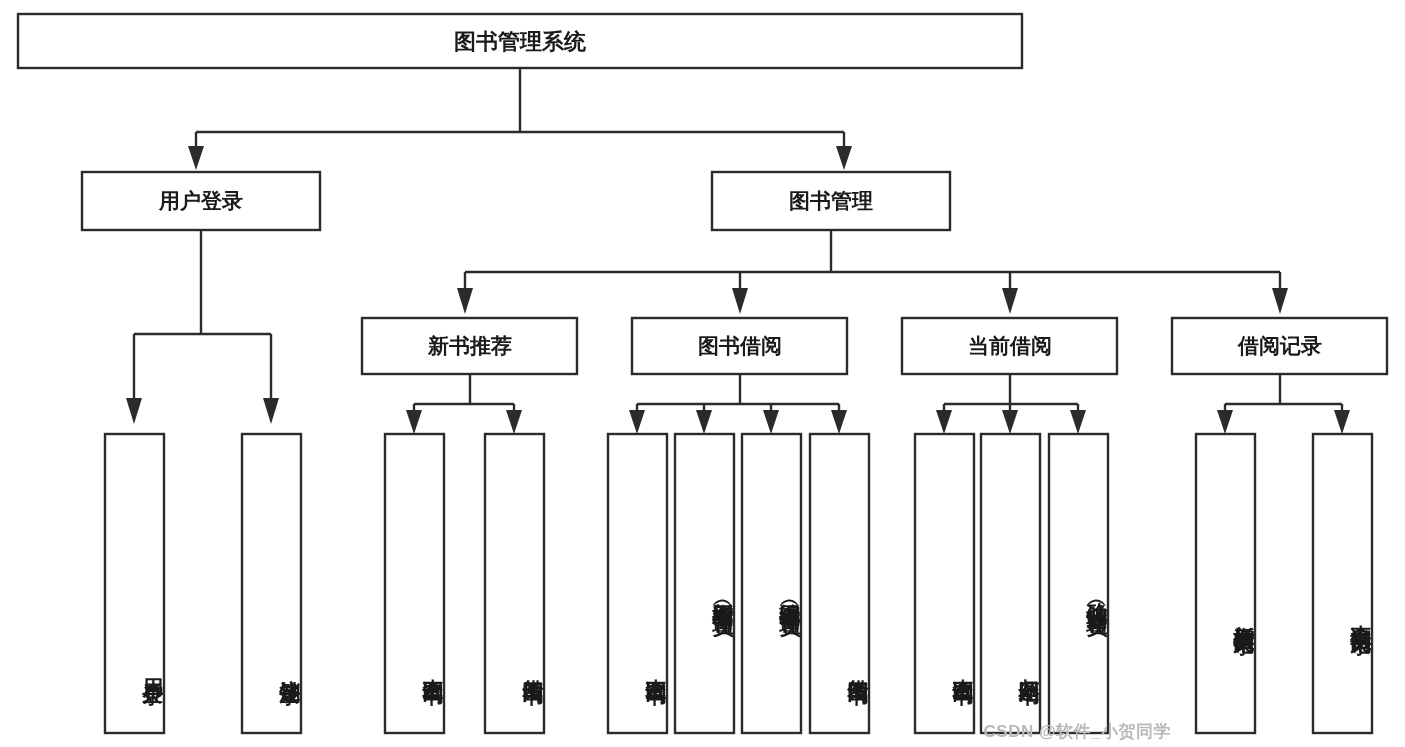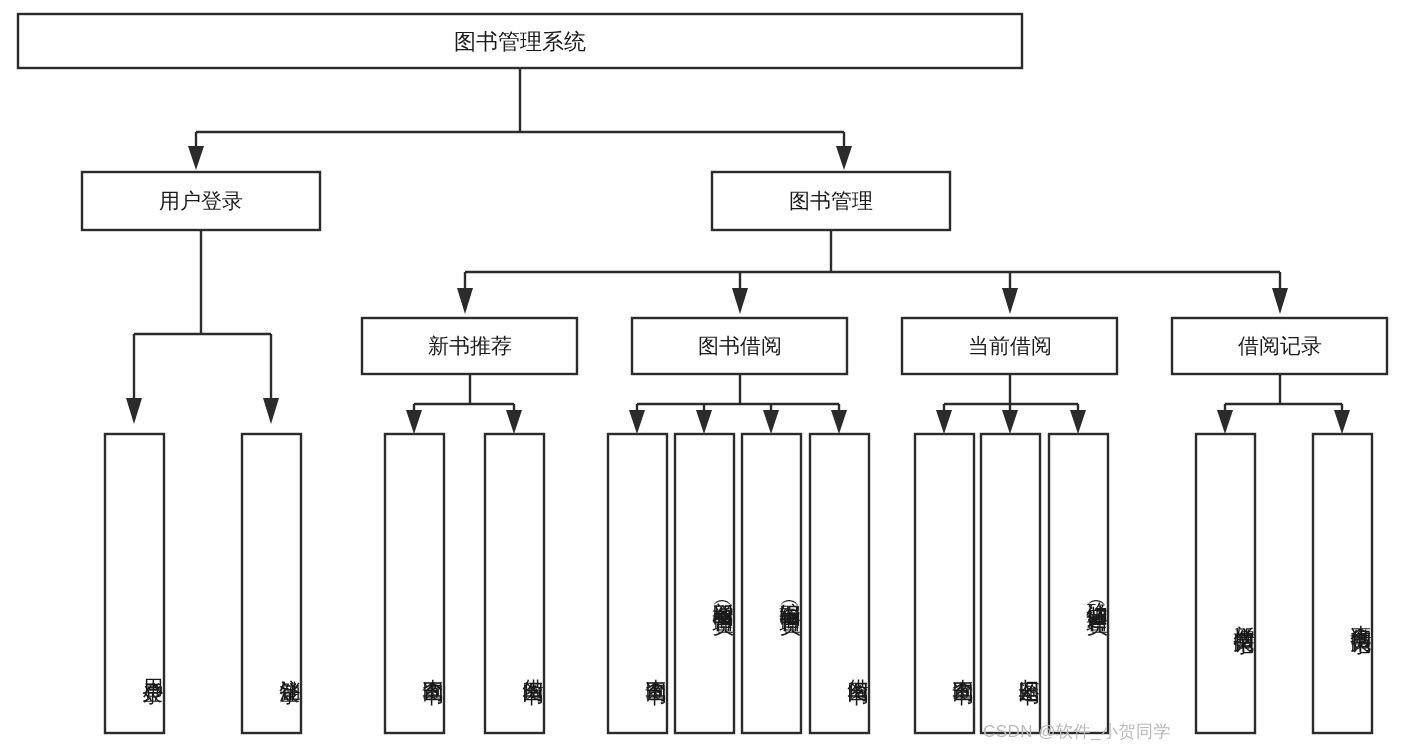--- a/index.html
+++ b/index.html
@@ -11,20 +11,21 @@
   body {
     width: 1405px;
     height: 747px;
     font-family: "Liberation Sans", "DejaVu Sans", sans-serif;
     overflow: hidden;
   }
   #diagram-root {
     position: relative;
     width: 1179px;
     height: 747px;
+    font-weight: bold;
   }
   svg.diagram-canvas {
     display: block;
     width: 1405px;
     height: 747px;
   }
   .node-box {
     fill: #ffffff;
     stroke: #2b2b2b;
     stroke-width: 2.4;

